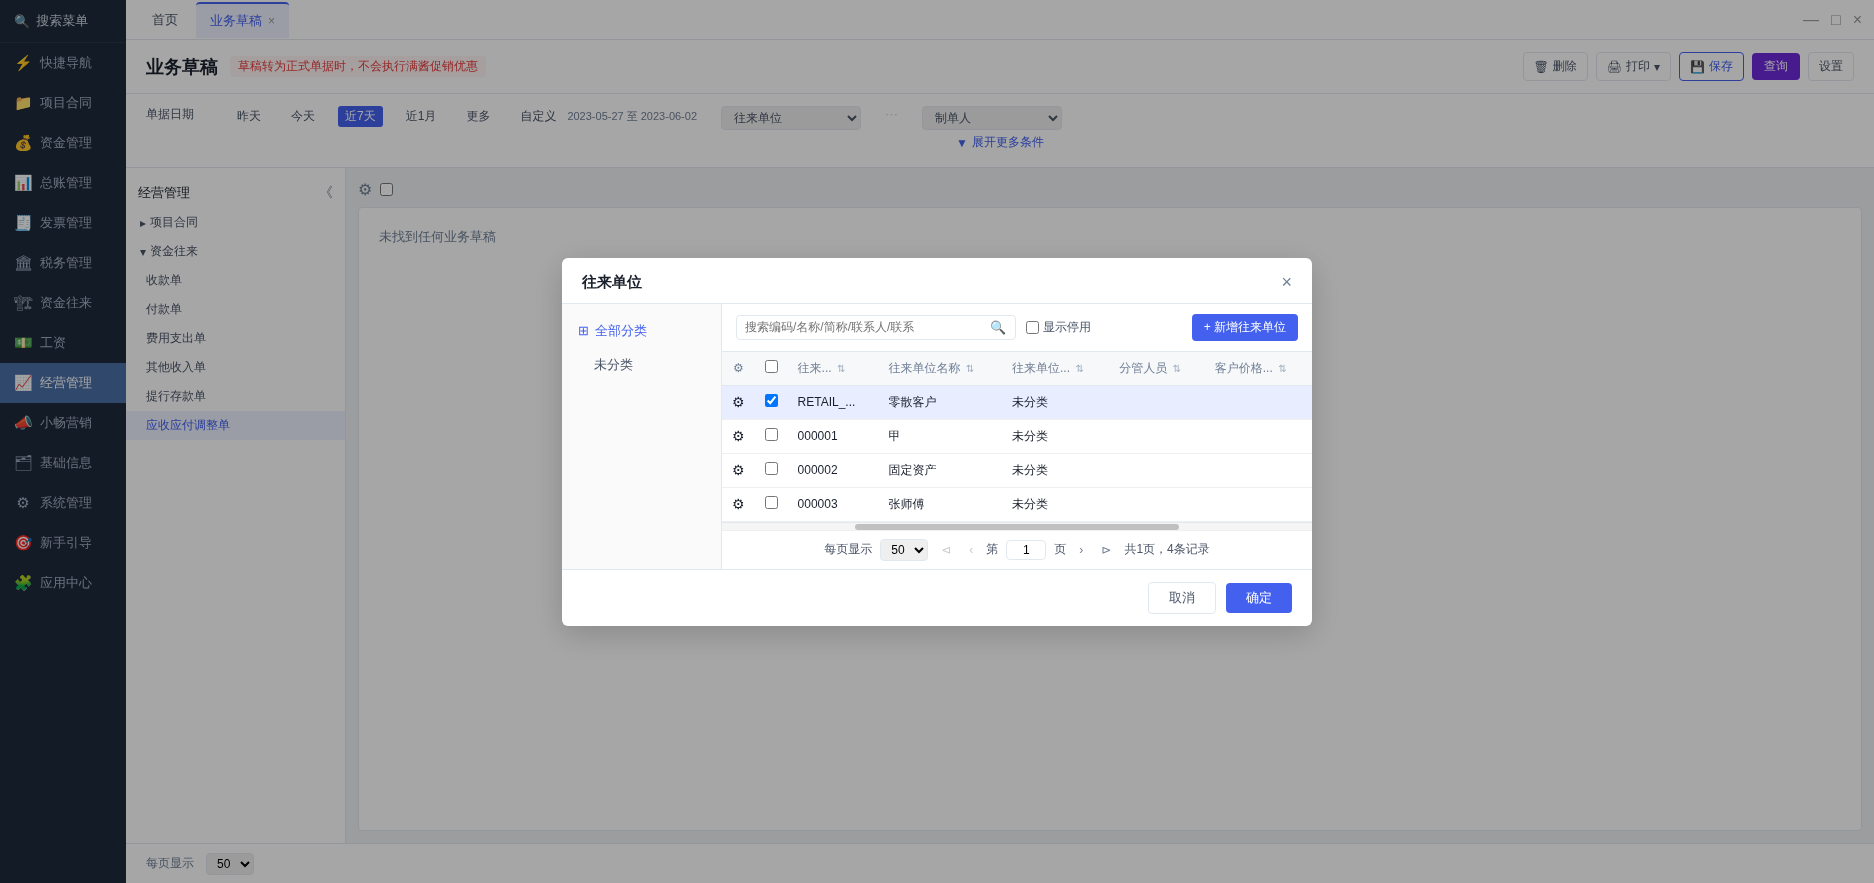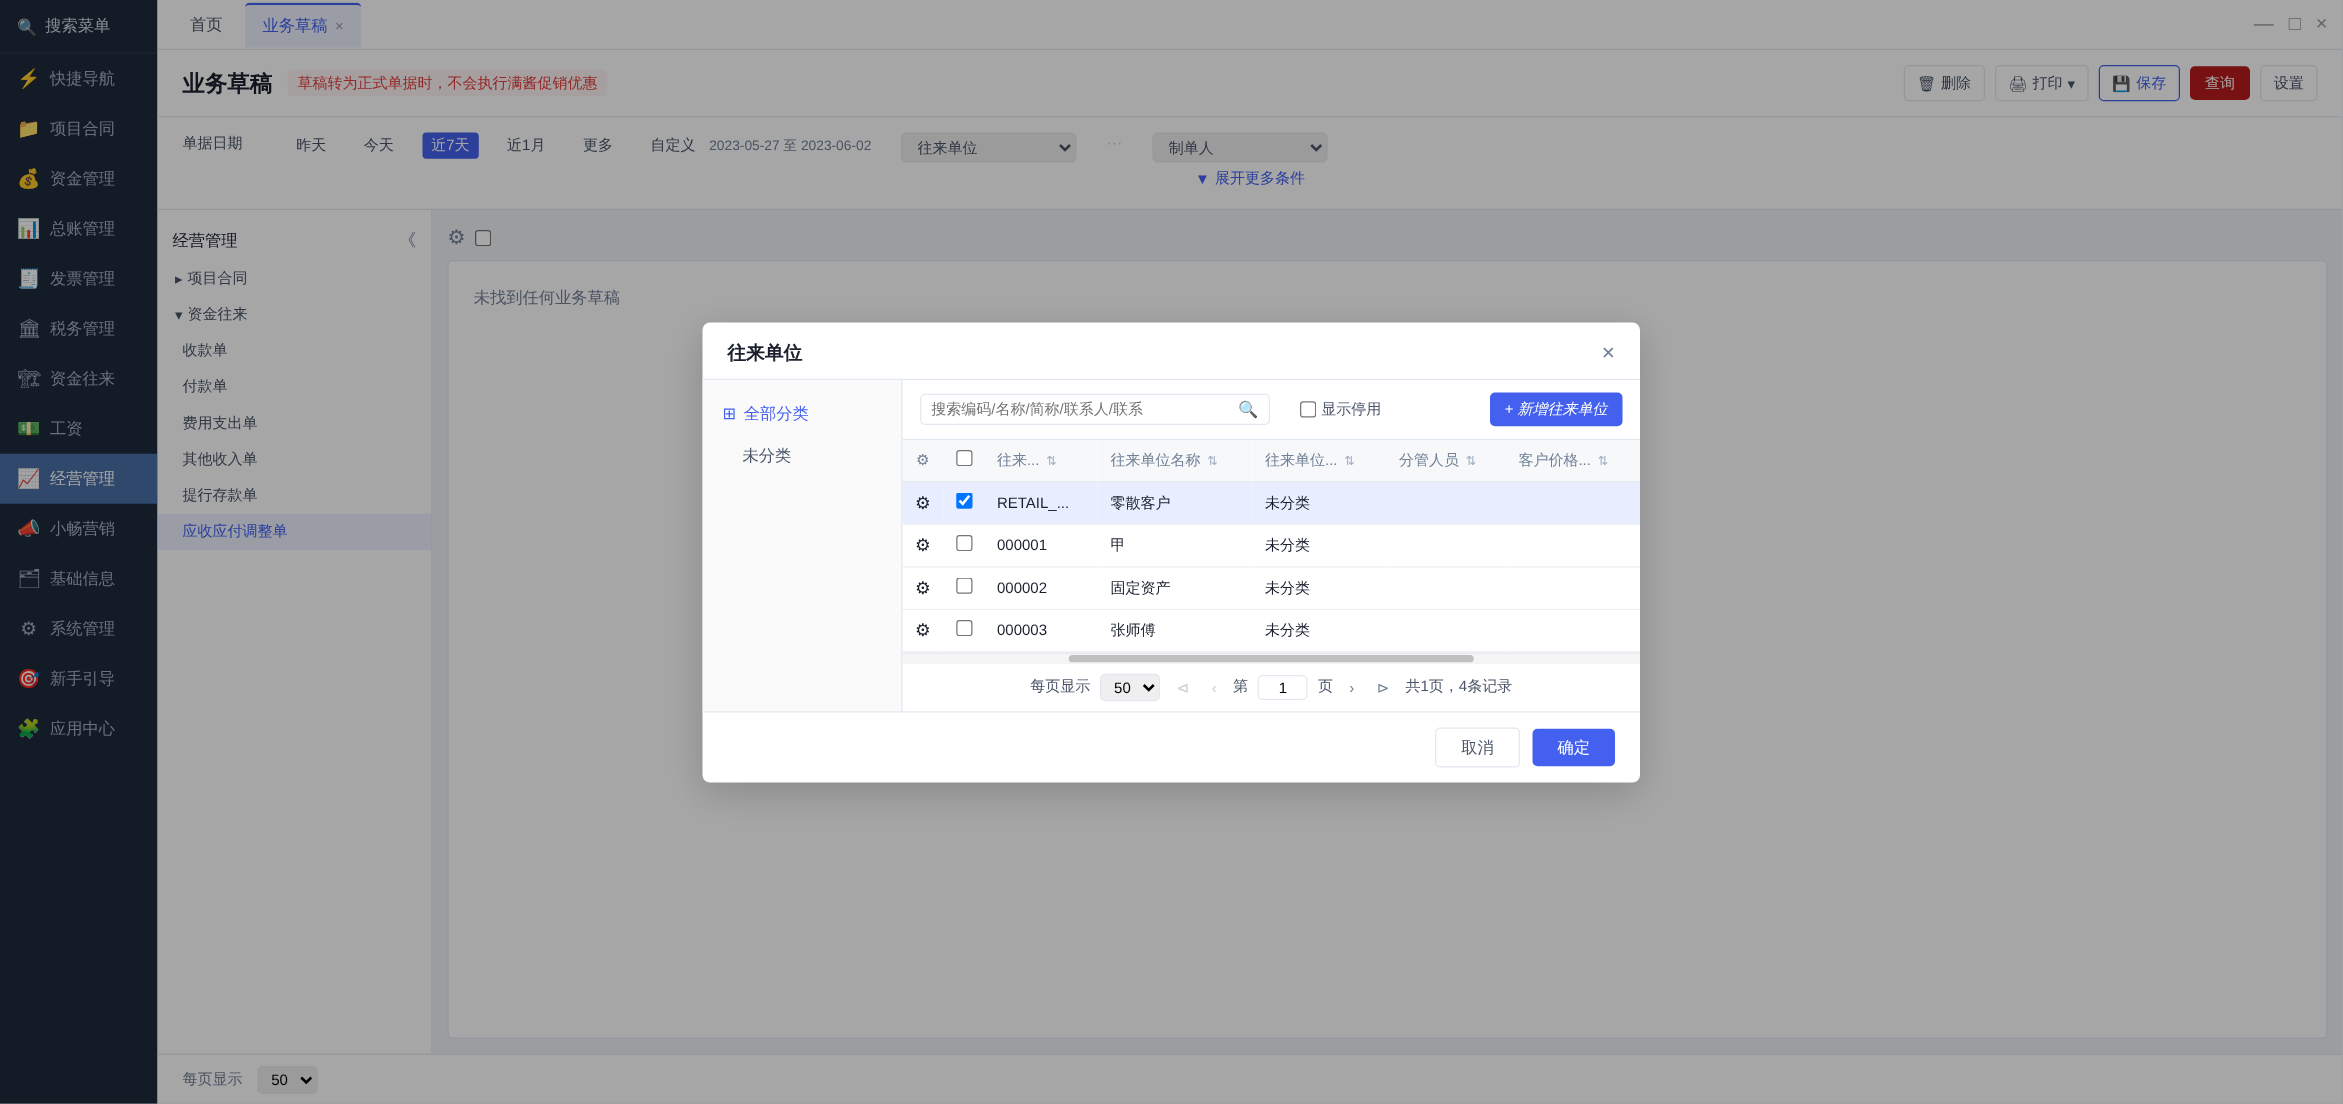--- a/index.html
+++ b/index.html
@@ -83,21 +83,21 @@
       background: #fff;
       padding: 12px 20px;
       display: flex;
       align-items: center;
       border-bottom: 1px solid #e2e8f0;
     }
     .page-title { font-size: 18px; font-weight: 600; color: #1a202c; margin-right: 12px; }
     .page-subtitle { font-size: 12px; color: #e53e3e; background: #fff5f5; padding: 2px 8px; border-radius: 4px; }
     .header-actions { margin-left: auto; display: flex; gap: 8px; align-items: center; }
     .btn-icon { padding: 5px 10px; border: 1px solid #e2e8f0; background: #fff; border-radius: 4px; cursor: pointer; font-size: 12px; color: #4a5568; display: flex; align-items: center; gap: 4px; }
-    .btn-primary-sm { padding: 5px 12px; background: #b91c1c; color: #fff; border: none; border-radius: 4px; cursor: pointer; font-size: 12px; }
+    .btn-primary-sm { padding: 5px 12px; background: #6d28d9; color: #fff; border: none; border-radius: 4px; cursor: pointer; font-size: 12px; }
     .btn-save { padding: 5px 10px; border: 1px solid #4361ee; background: #fff; color: #4361ee; border-radius: 4px; cursor: pointer; font-size: 12px; display: flex; align-items: center; gap: 4px; }
 
     
     .filter-area {
       background: #fff;
       padding: 12px 20px;
       border-bottom: 1px solid #e2e8f0;
     }
     .filter-row {
       display: flex;
@@ -230,21 +230,21 @@
     .dialog-left-item.active { color: #4361ee; font-weight: 500; }
     .dialog-right {
       flex: 1;
       display: flex;
       flex-direction: column;
       overflow: hidden;
     }
     .dialog-right-toolbar {
       display: flex;
       align-items: center;
-      gap: 24px;
+      gap: 10px;
       padding: 10px 14px;
       border-bottom: 1px solid #e2e8f0;
     }
     .search-box {
       display: flex;
       align-items: center;
       border: 1px solid #e2e8f0;
       border-radius: 4px;
       padding: 4px 8px;
       gap: 6px;
@@ -266,21 +266,20 @@
       color: #fff;
       border: none;
       border-radius: 4px;
       padding: 5px 12px;
       font-size: 12px;
       cursor: pointer;
       white-space: nowrap;
       display: flex;
       align-items: center;
       gap: 4px;
-      font-style: italic;
     }
     .dialog-table-wrap {
       flex: 1;
       overflow: auto;
     }
     .dialog-table {
       width: 100%;
       border-collapse: collapse;
       font-size: 12px;
     }

